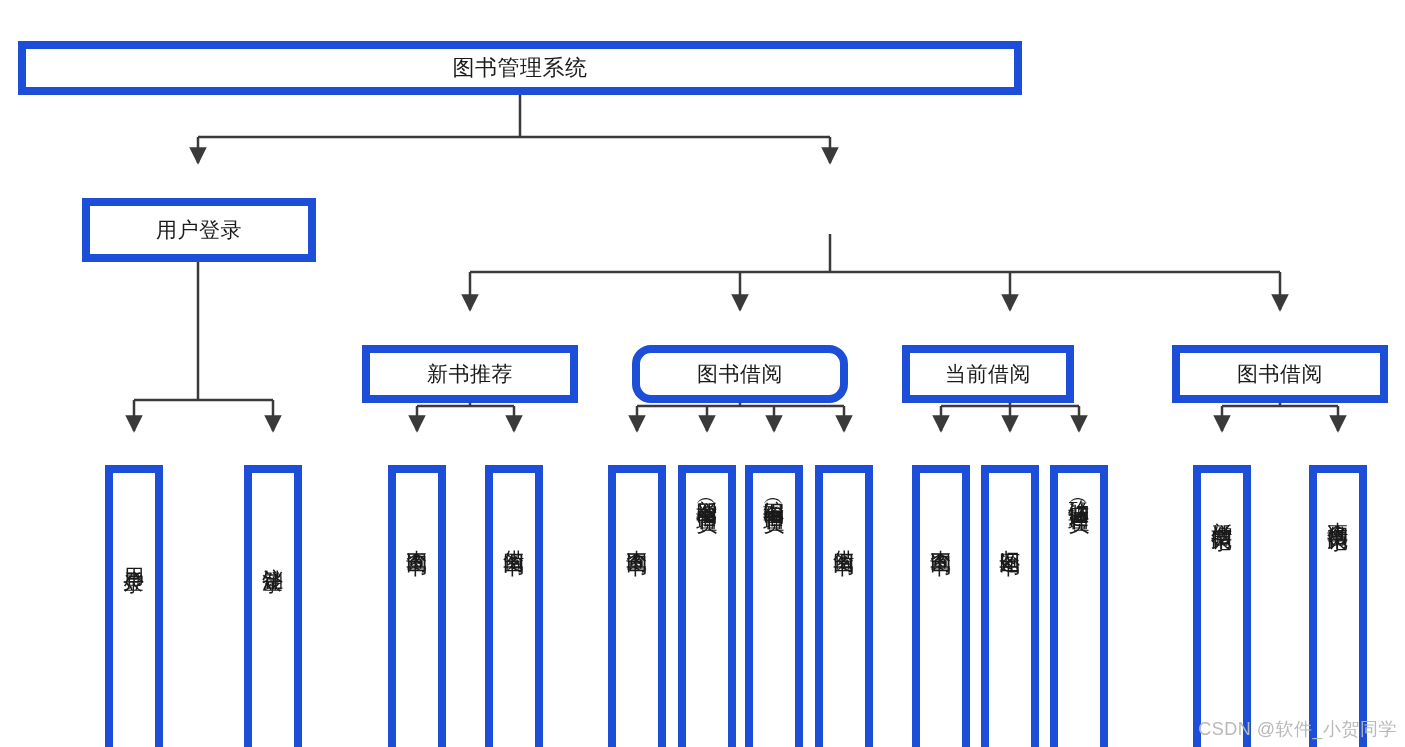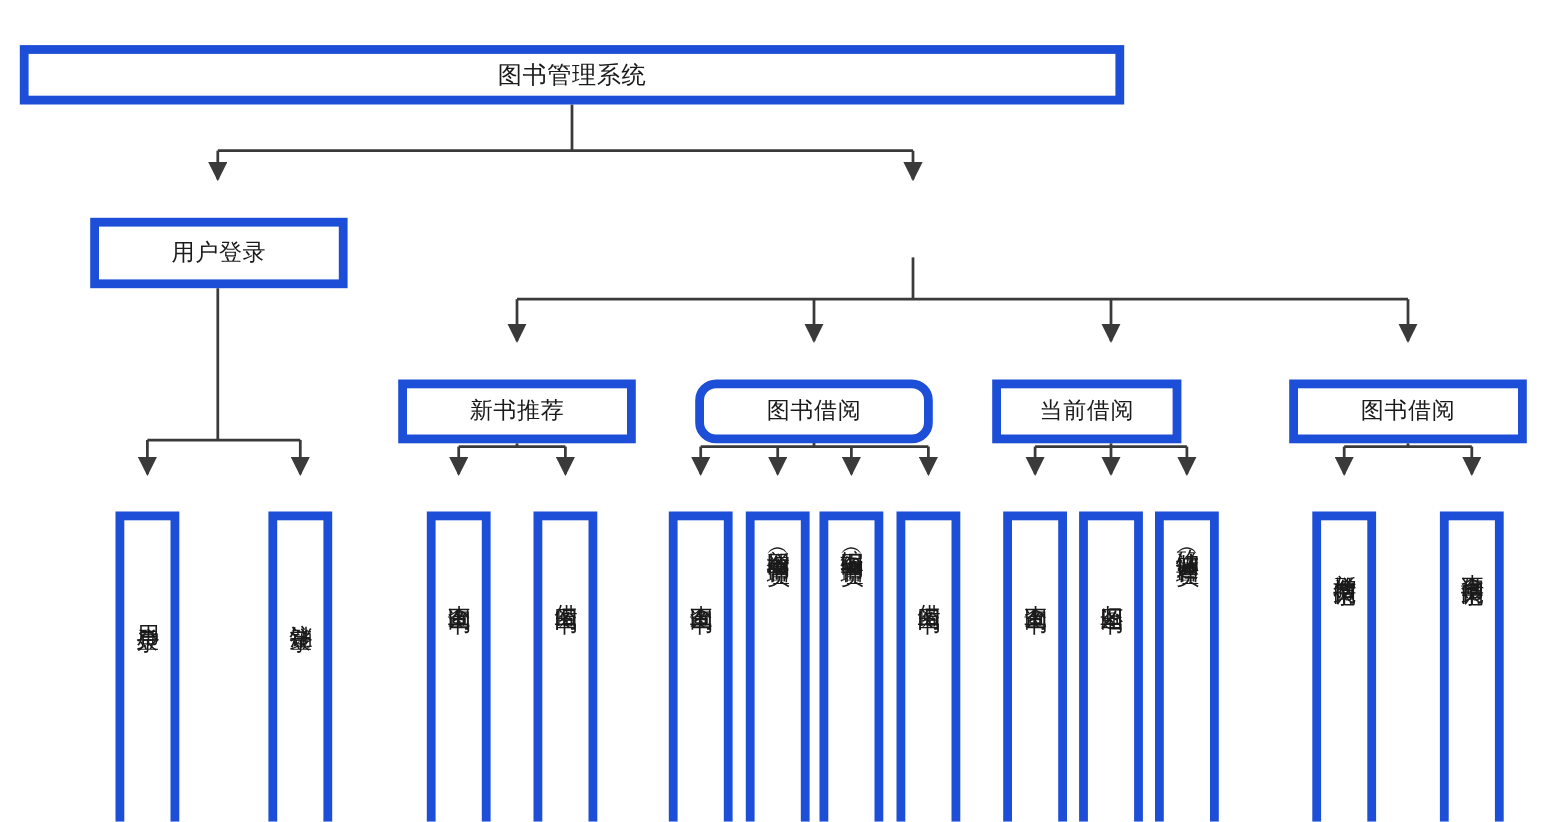--- a/index.html
+++ b/index.html
@@ -195,13 +195,14 @@
     <span class="label">确认归还（管理员）</span>
   </div>
 
   <div class="node v midlong" style="left:1193px; top:437px; width:58px; height:297px;">
     <span class="label">新增借阅记录</span>
   </div>
   <div class="node v midlong" style="left:1309px; top:437px; width:58px; height:297px;">
     <span class="label">查询借阅记录</span>
   </div>
 
+  <div class="watermark">CSDN @软件_小贺同学</div>
 </div>
 
 </body></html>

